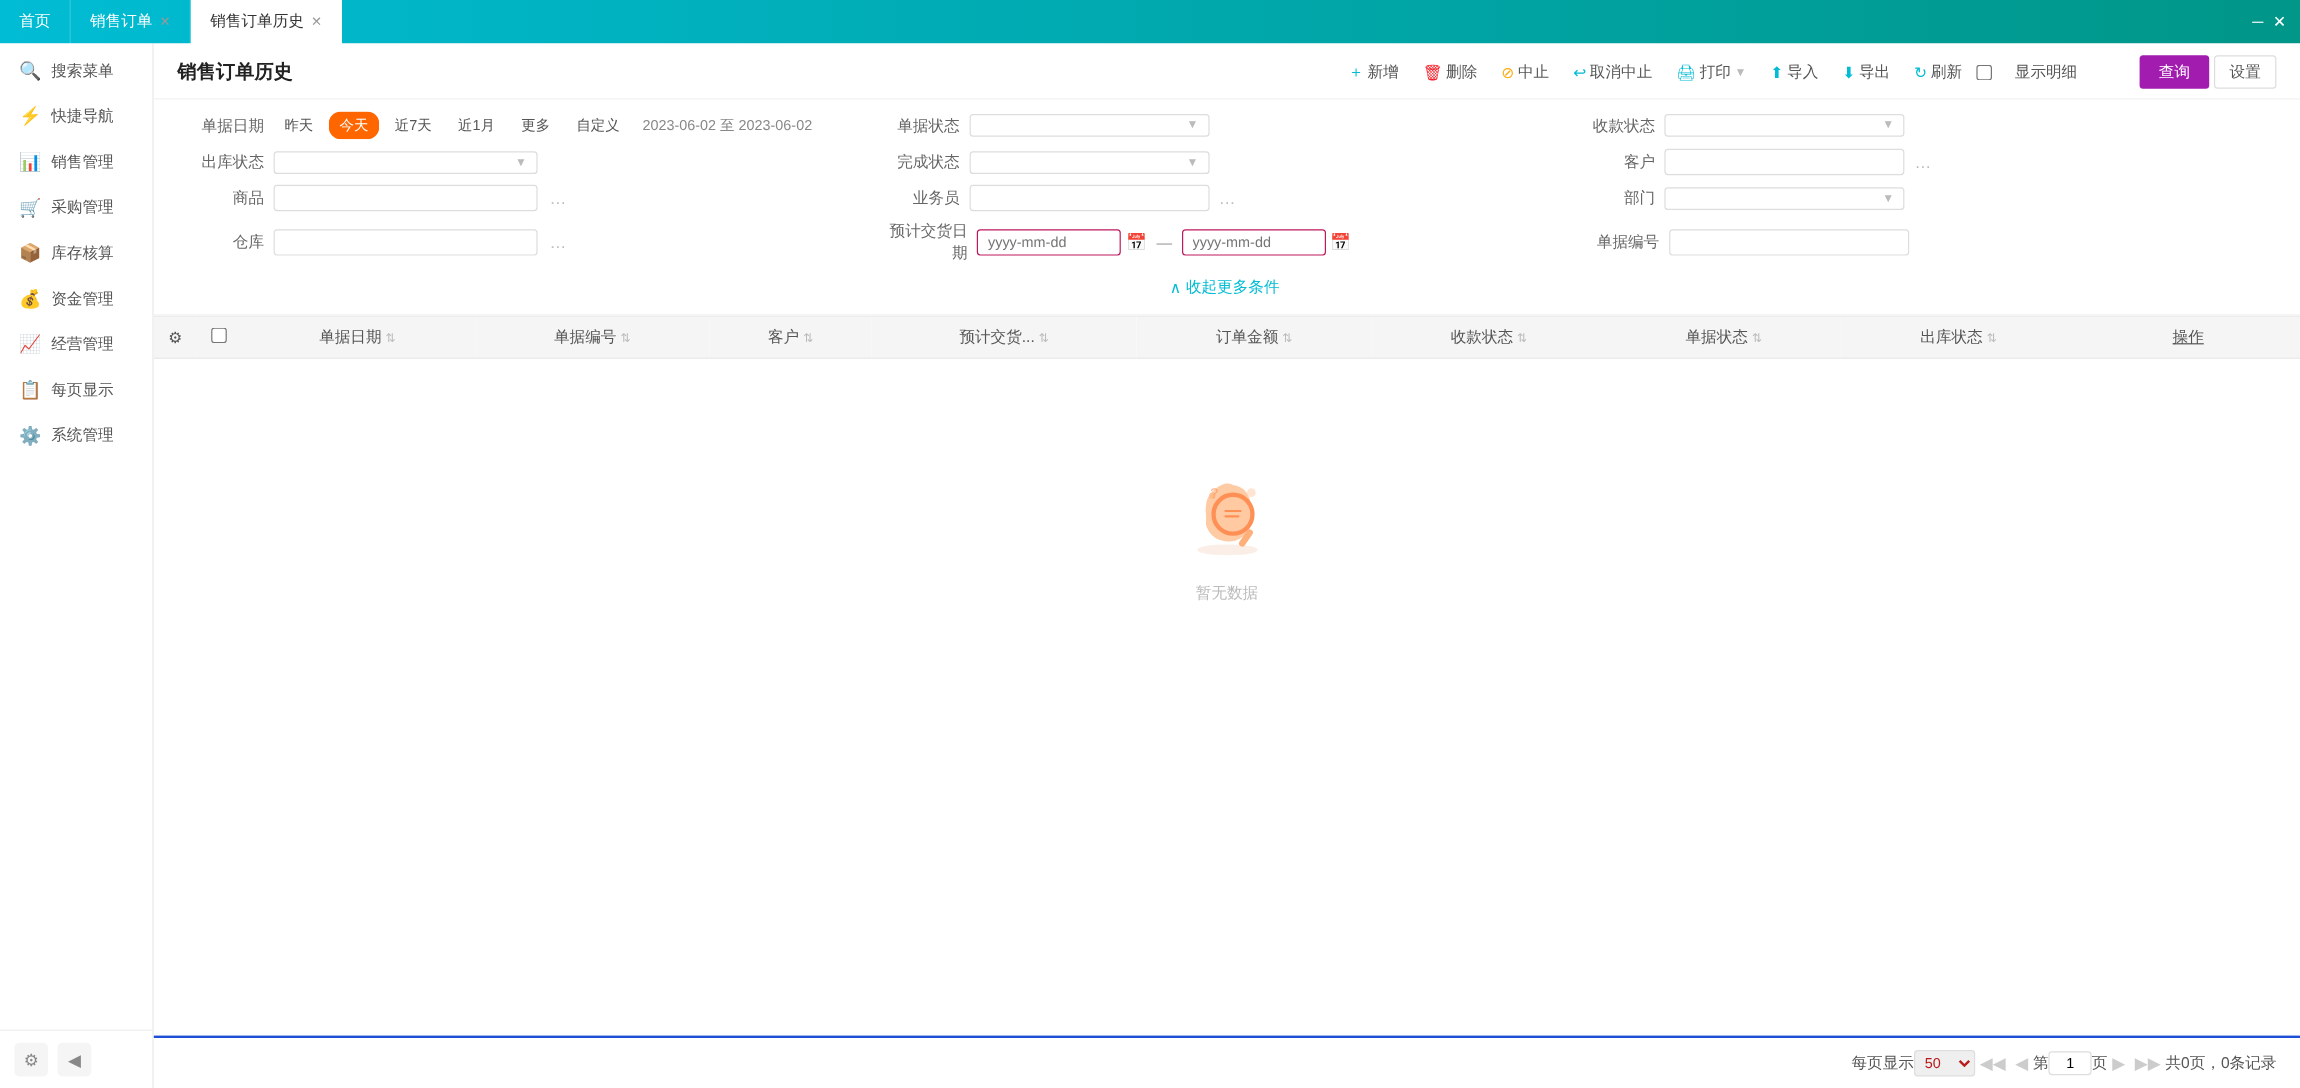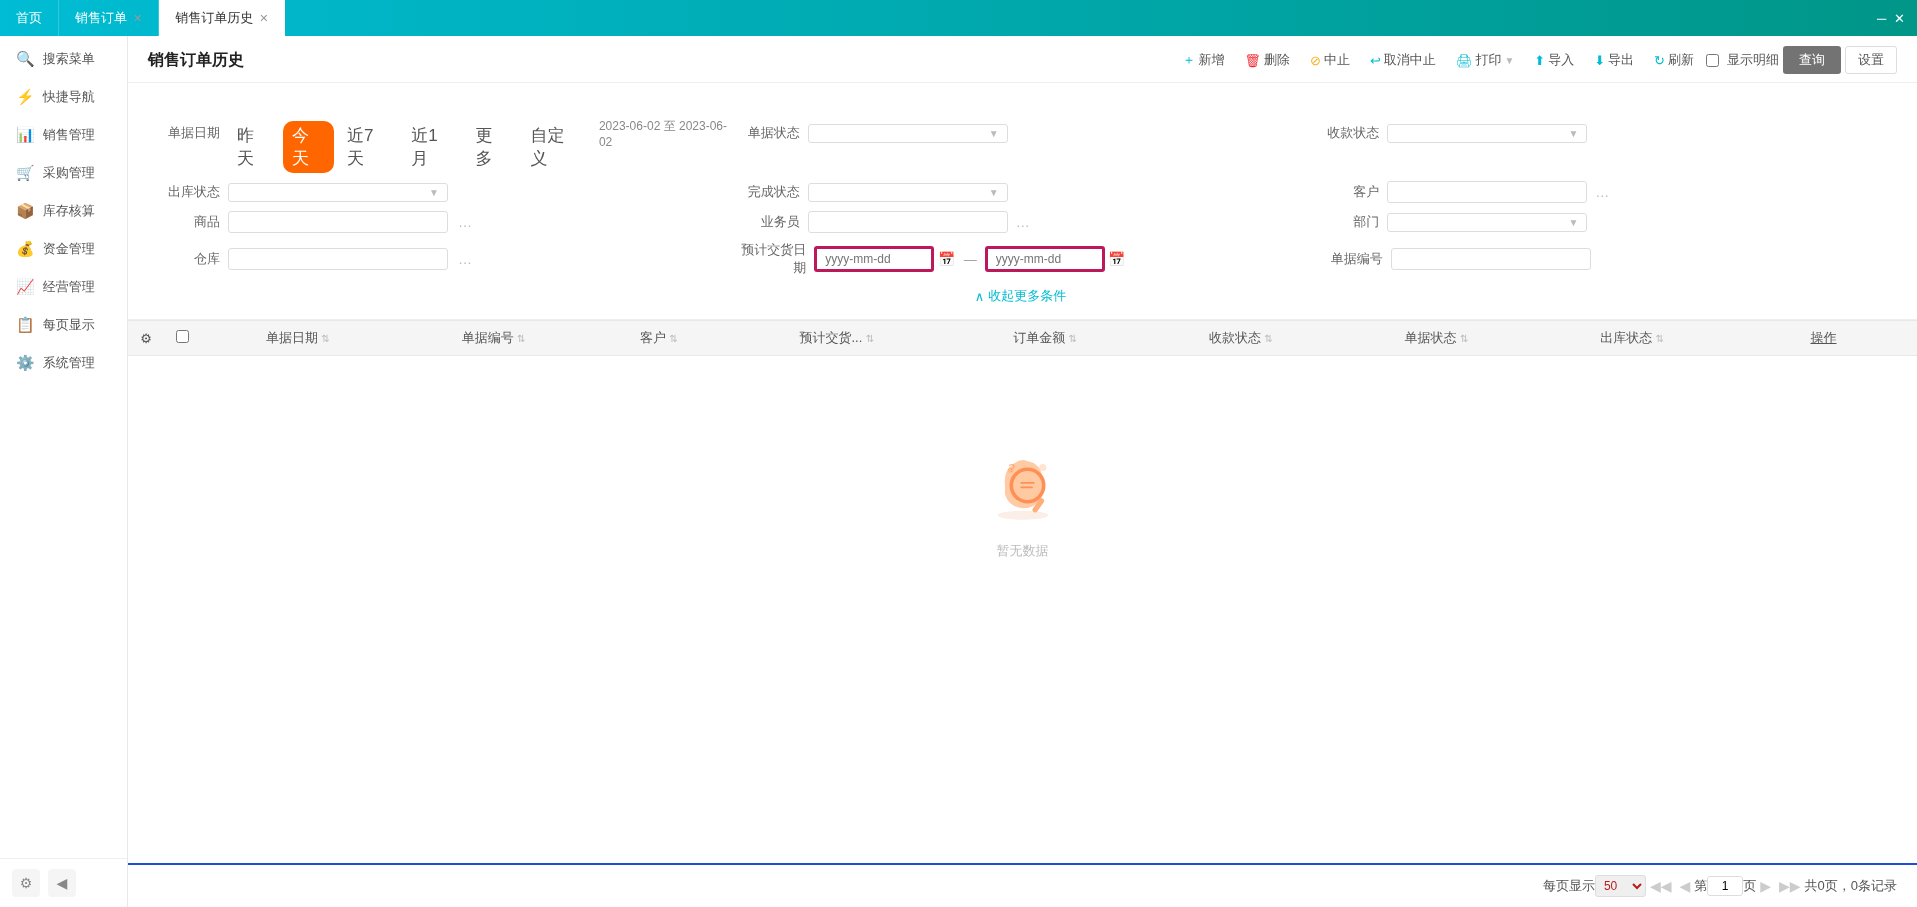--- a/index.html
+++ b/index.html
@@ -125,41 +125,42 @@
       background: none;
       cursor: pointer;
       color: #555;
       font-size: 12px;
       border-radius: 3px;
     }
     .toolbar-btn .btn-icon { color: #00bcd4; font-size: 13px; }
     .toolbar-btn.delete .btn-icon { color: #f5222d; }
     .toolbar-btn.stop .btn-icon { color: #faad14; }
     .query-btn {
-      background: #737373;
+      background: #a21caf;
       color: #fff;
       border: none;
       padding: 5px 16px;
       border-radius: 3px;
       cursor: pointer;
       font-size: 13px;
+      margin-left: 48px;
     }
     .setting-btn {
       background: #fff;
       color: #555;
       border: 1px solid #ddd;
       padding: 4px 12px;
       border-radius: 3px;
       cursor: pointer;
       font-size: 13px;
     }
     .checkbox-label {
       display: flex;
       align-items: center;
-      gap: 8px;
+      gap: 19px;
       color: #555;
       font-size: 12px;
       cursor: pointer;
     }
 
     
     .filter-area {
       background: #fff;
       padding: 10px 20px;
       border-bottom: 1px solid #eee;
@@ -185,25 +186,24 @@
       gap: 6px;
     }
     .date-shortcuts {
       display: flex;
       align-items: center;
       gap: 4px;
     }
     .date-shortcut {
       padding: 2px 8px;
       border-radius: 10px;
-      font-size: 17px;
+      font-size: 12px;
       cursor: pointer;
       color: #555;
       border: 1px solid transparent;
-      margin-top: 28px;
     }
     .date-shortcut.active {
       background: #ff6600;
       color: #fff;
     }
     .date-range-text {
       font-size: 12px;
       color: #888;
       margin-left: 4px;
     }
@@ -231,21 +231,21 @@
       outline: none;
       background: #fff;
     }
     .dots-btn {
       color: #bbb;
       cursor: pointer;
       font-size: 14px;
       padding: 0 4px;
     }
     .date-input {
-      border: 3px solid #be185d;
+      border: 1px solid #be185d;
       border-radius: 3px;
       padding: 3px 8px;
       width: 120px;
       color: #999;
       font-size: 12px;
       outline: none;
     }
     .date-range-sep {
       color: #999;
       padding: 0 4px;

